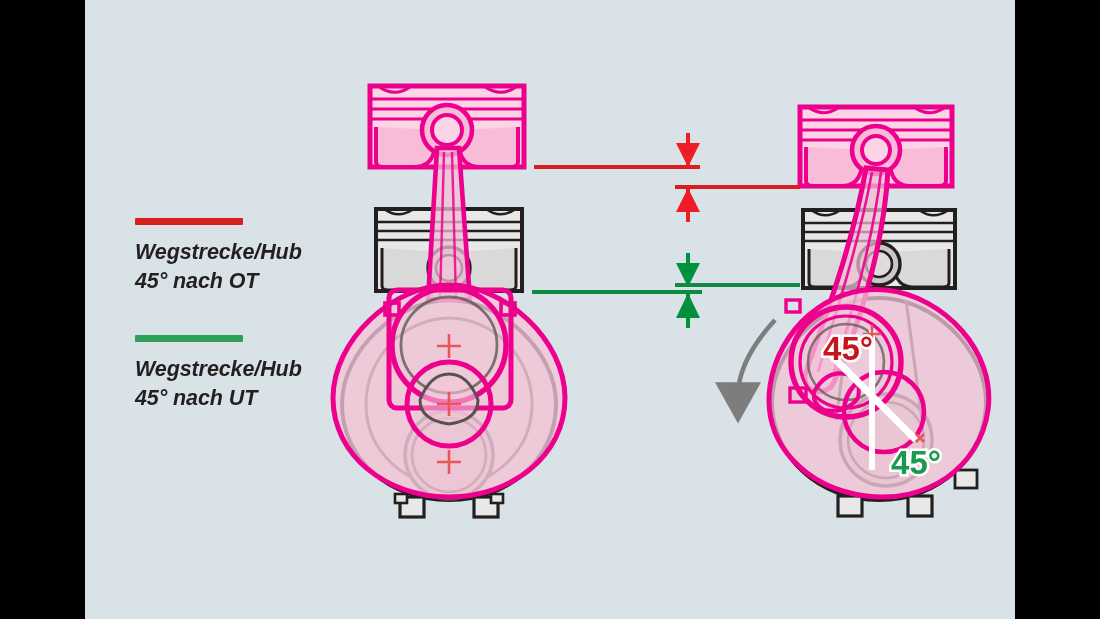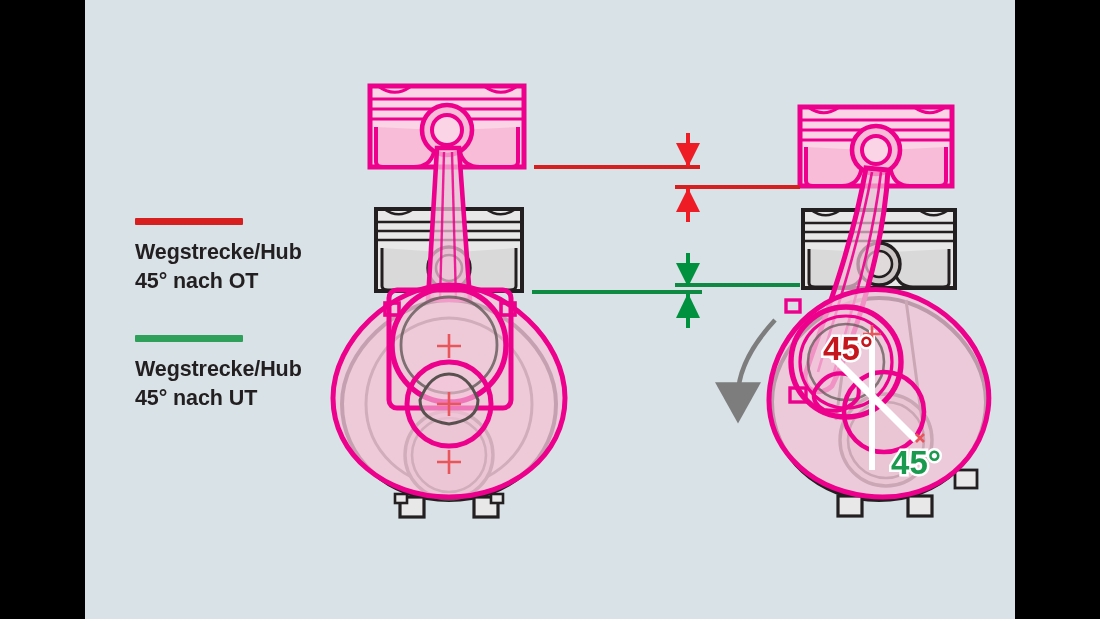--- a/index.html
+++ b/index.html
@@ -48,20 +48,21 @@
     border-radius: 1px;
   }
   .legend-text {
     margin-top: 13px;
     font-size: 21.5px;
     font-weight: bold;
     line-height: 1.33;
     color: #231f20;
     letter-spacing: -0.1px;
     white-space: pre-line;
+    font-style: italic;
   }
 </style>
 </head>
 <body>
 
 <div id="stage">
 
   <svg id="canvas" viewBox="0 0 1100 619">
     <defs>
       <clipPath id="contentClip">

